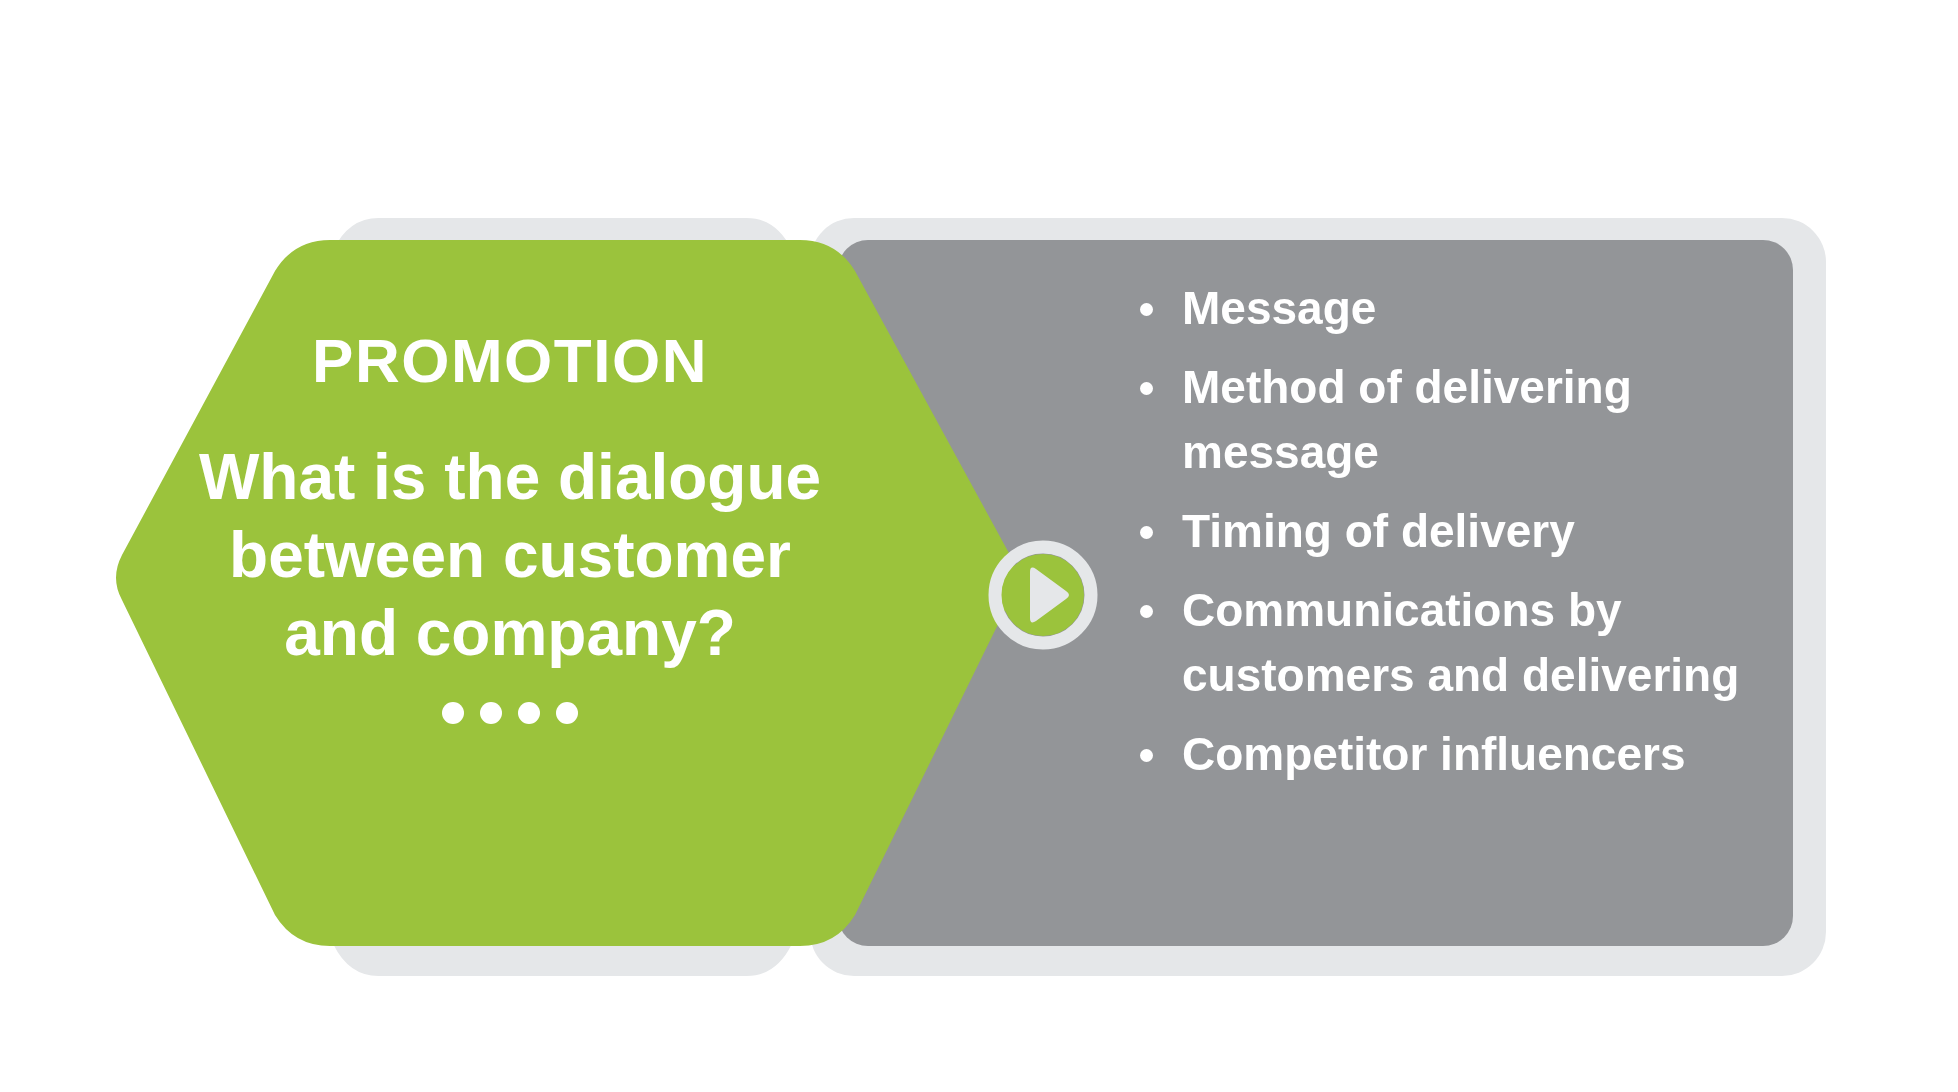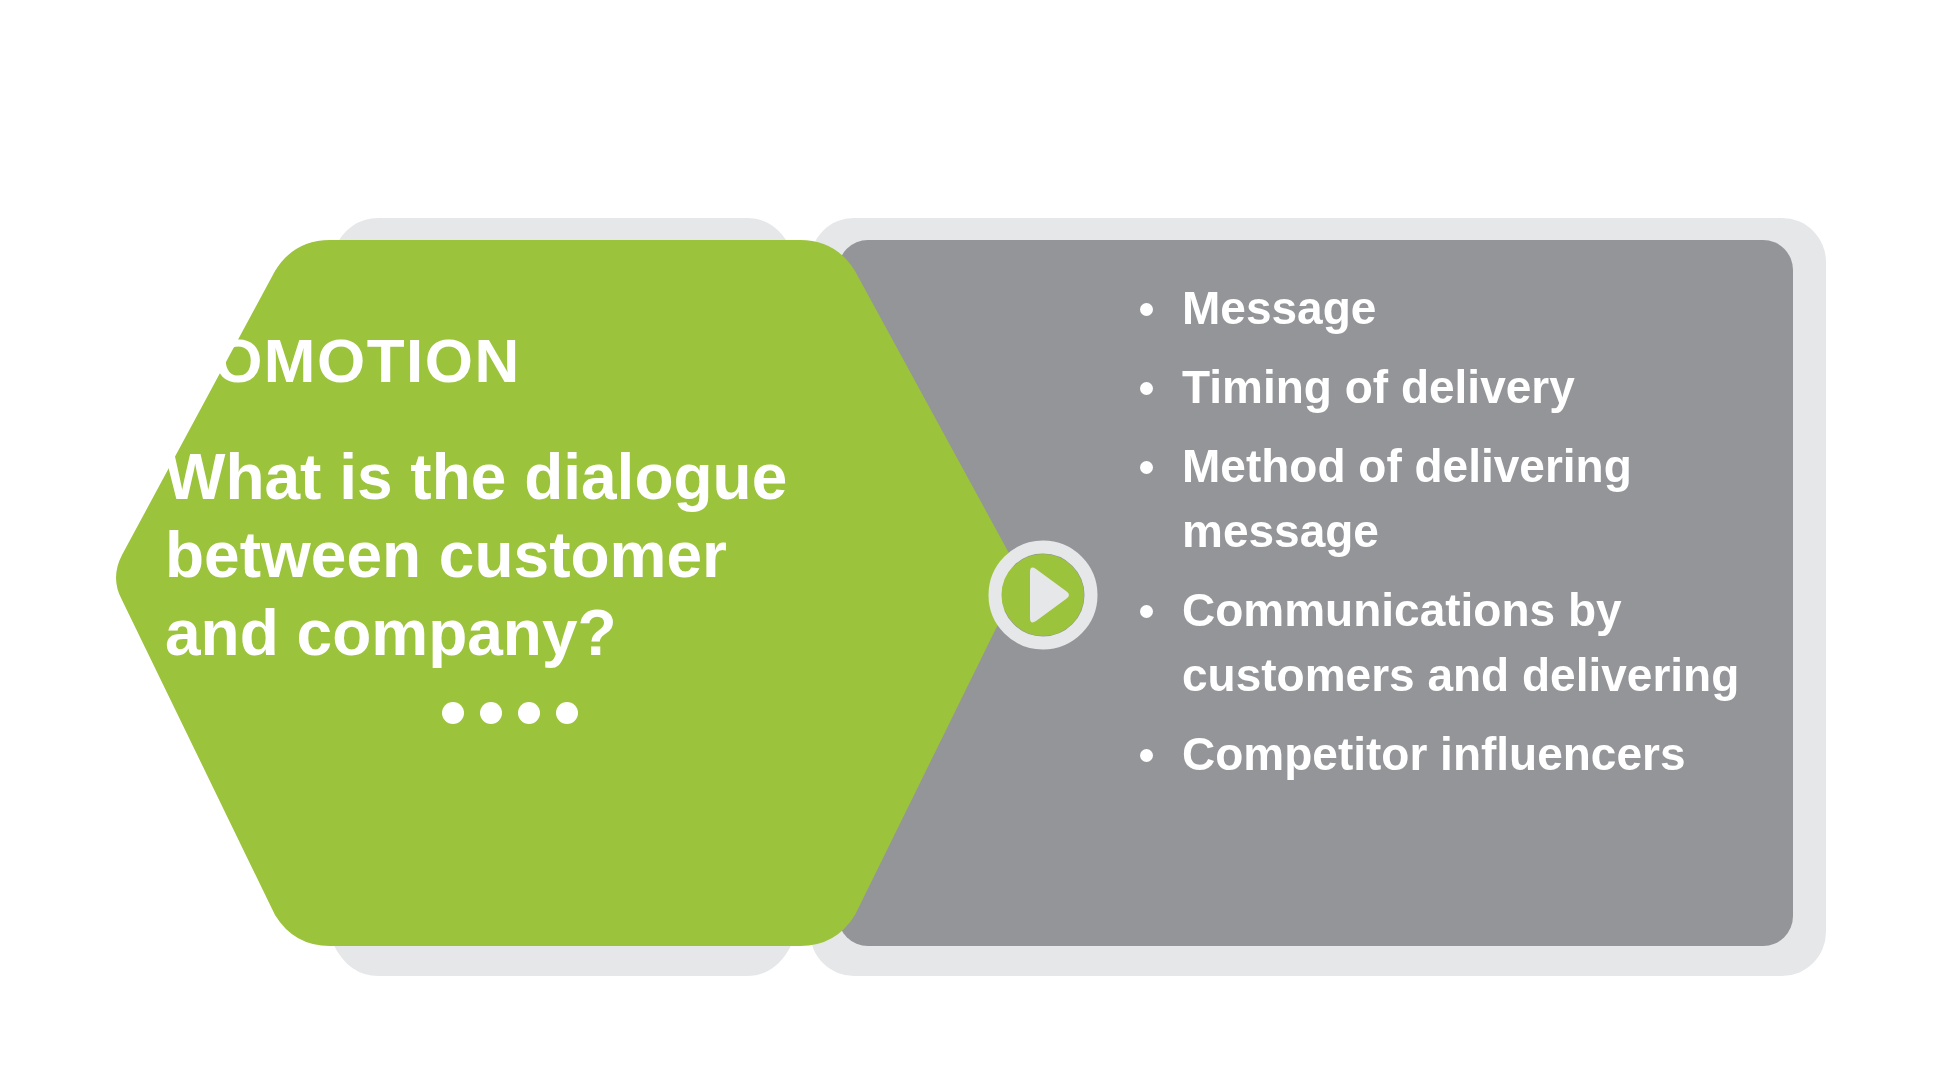--- a/index.html
+++ b/index.html
@@ -33,20 +33,21 @@
     height: 1092px;
   }
 
   
 
   #green-text-block {
     position: absolute;
     left: 125px;
     top: 330px;
     width: 770px;
+    text-align: center;
     color: #ffffff;
     pointer-events: none;
   }
 
   #promotion-title {
     font-size: 62px;
     font-weight: bold;
     letter-spacing: 1.5px;
     line-height: 1.0;
     margin: 0 0 46px 0;
@@ -181,28 +182,28 @@
     </div>
   </div>
 
   <ul id="bullet-list">
     <li>
       <span class="bullet-dot"></span>
       <span>Message</span>
     </li>
     <li>
       <span class="bullet-dot"></span>
+      <span>Method of delivering message</span>
+    </li>
+    <li>
+      <span class="bullet-dot"></span>
       <span>Timing of delivery</span>
     </li>
     <li>
       <span class="bullet-dot"></span>
-      <span>Method of delivering message</span>
-    </li>
-    <li>
-      <span class="bullet-dot"></span>
       <span>Communications by customers and delivering</span>
     </li>
     <li>
       <span class="bullet-dot"></span>
       <span>Competitor influencers</span>
     </li>
   </ul>
 
 </div>
 

